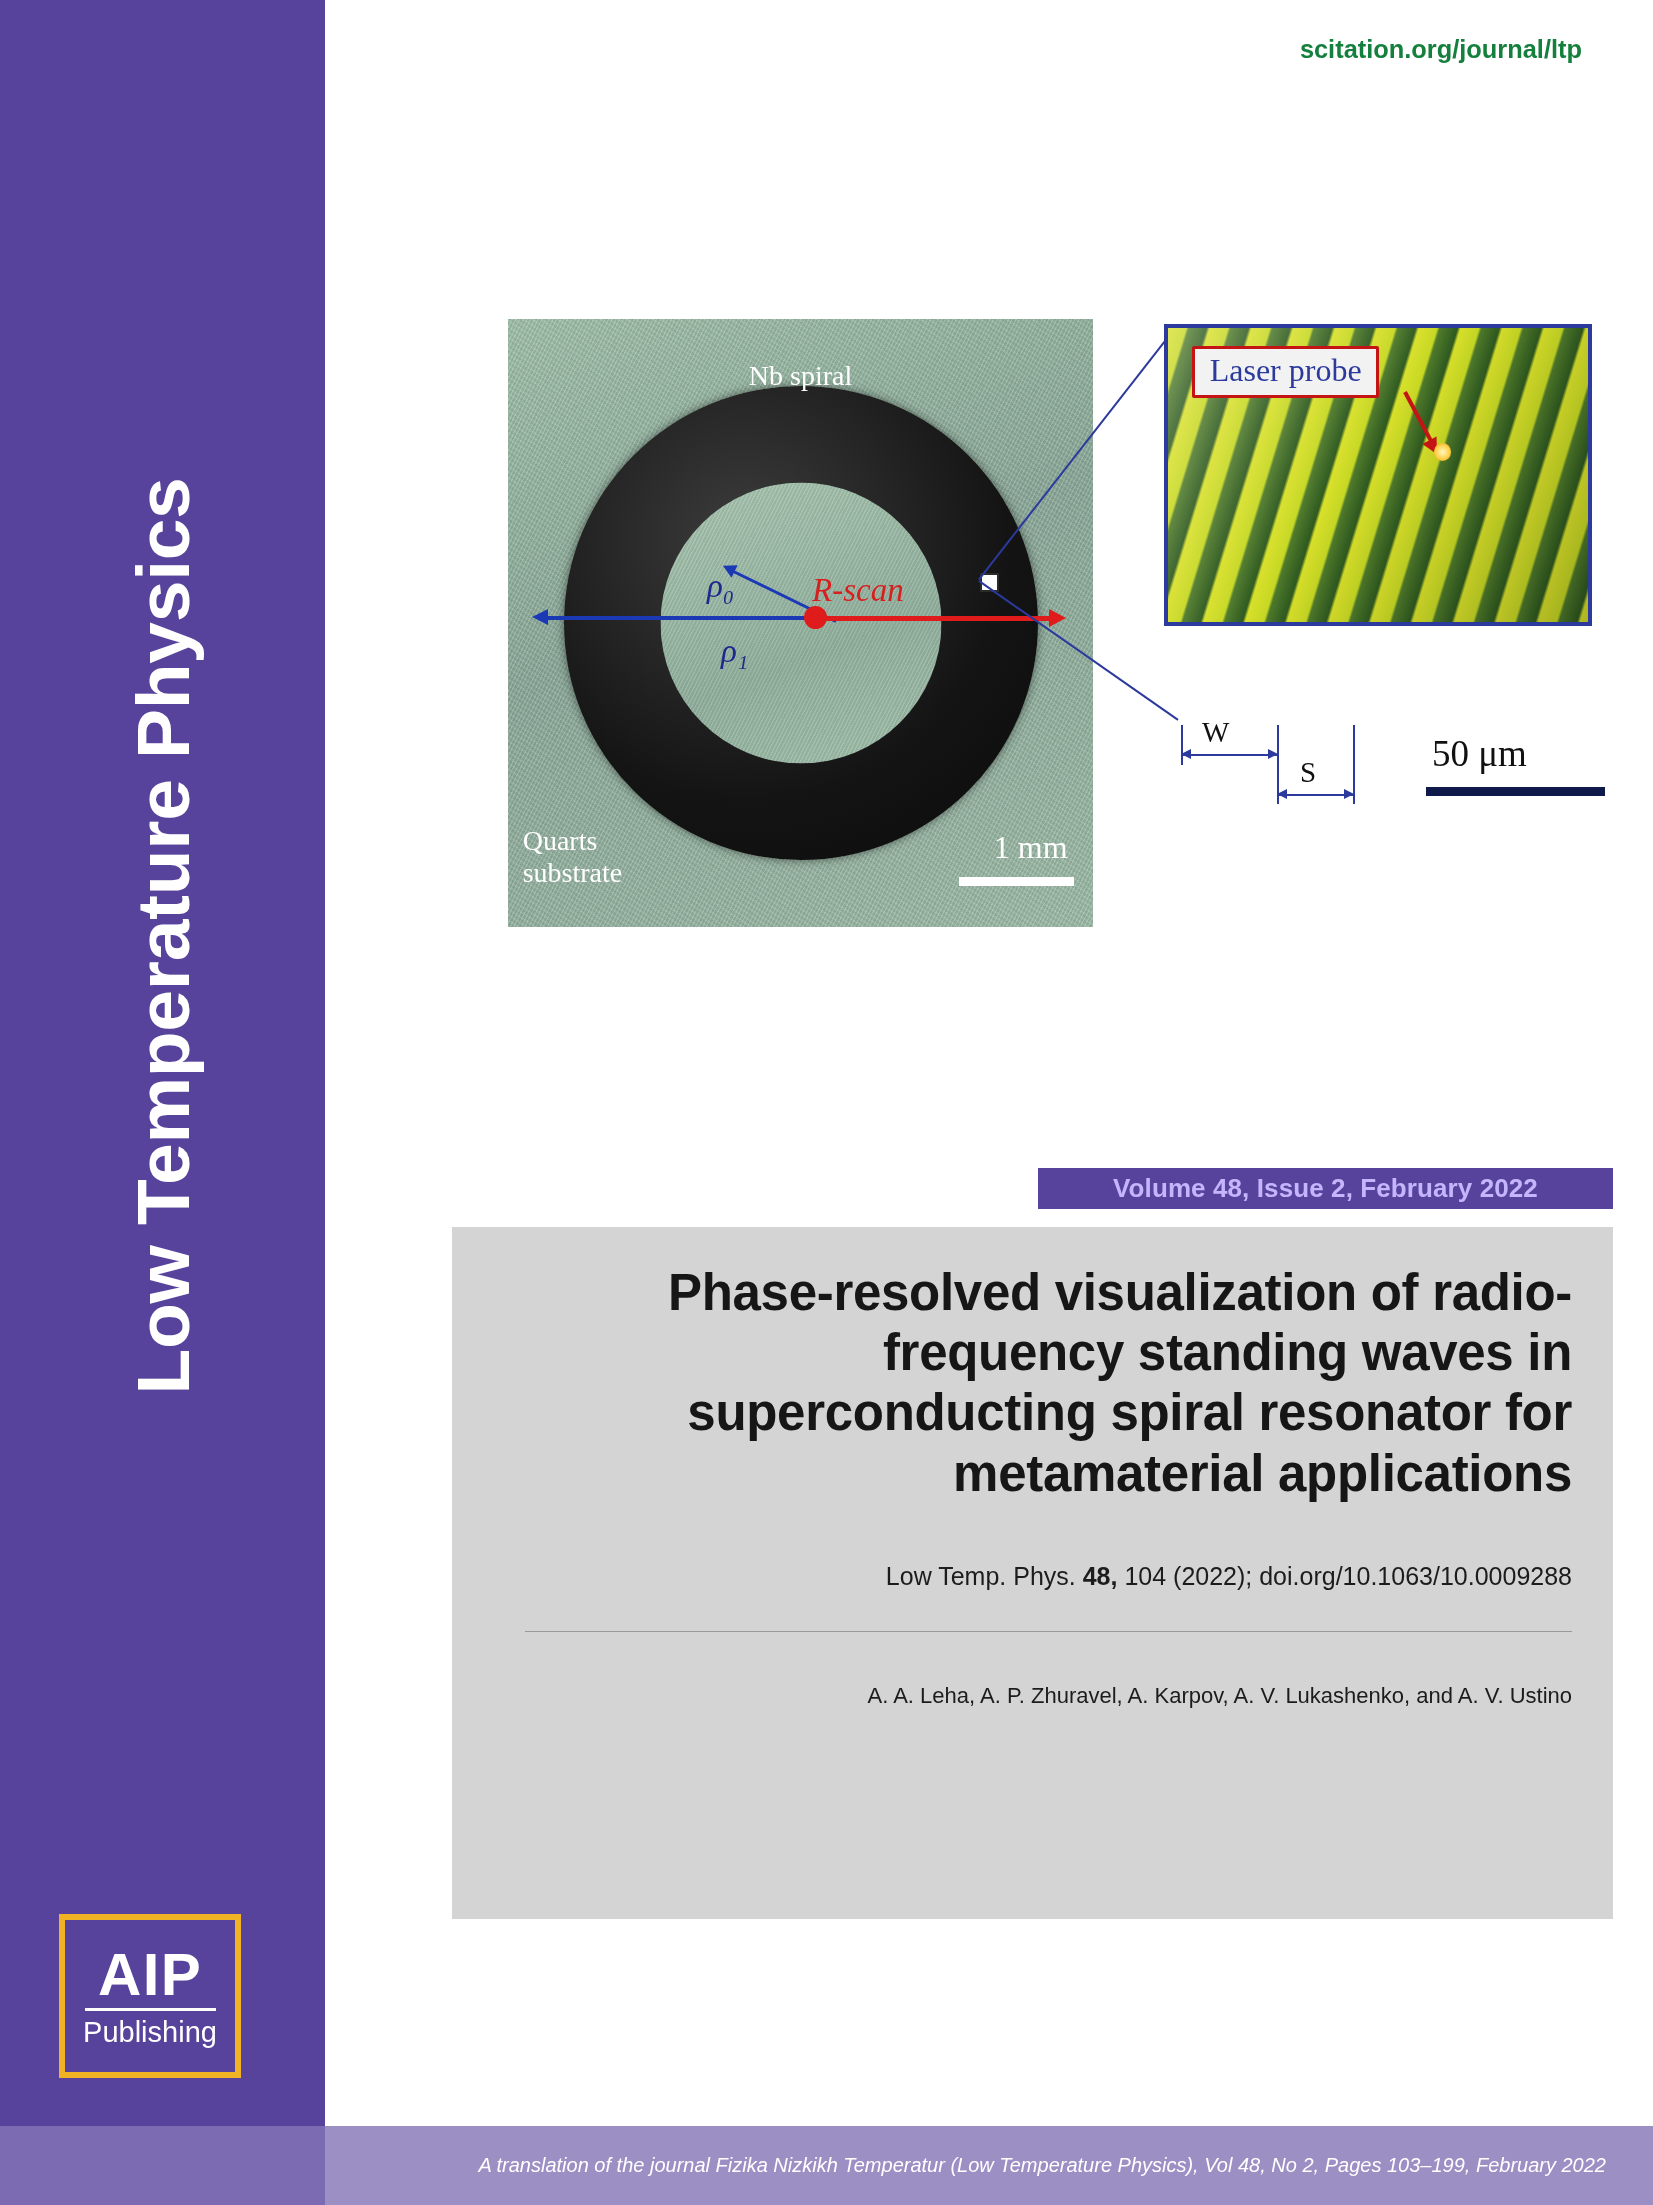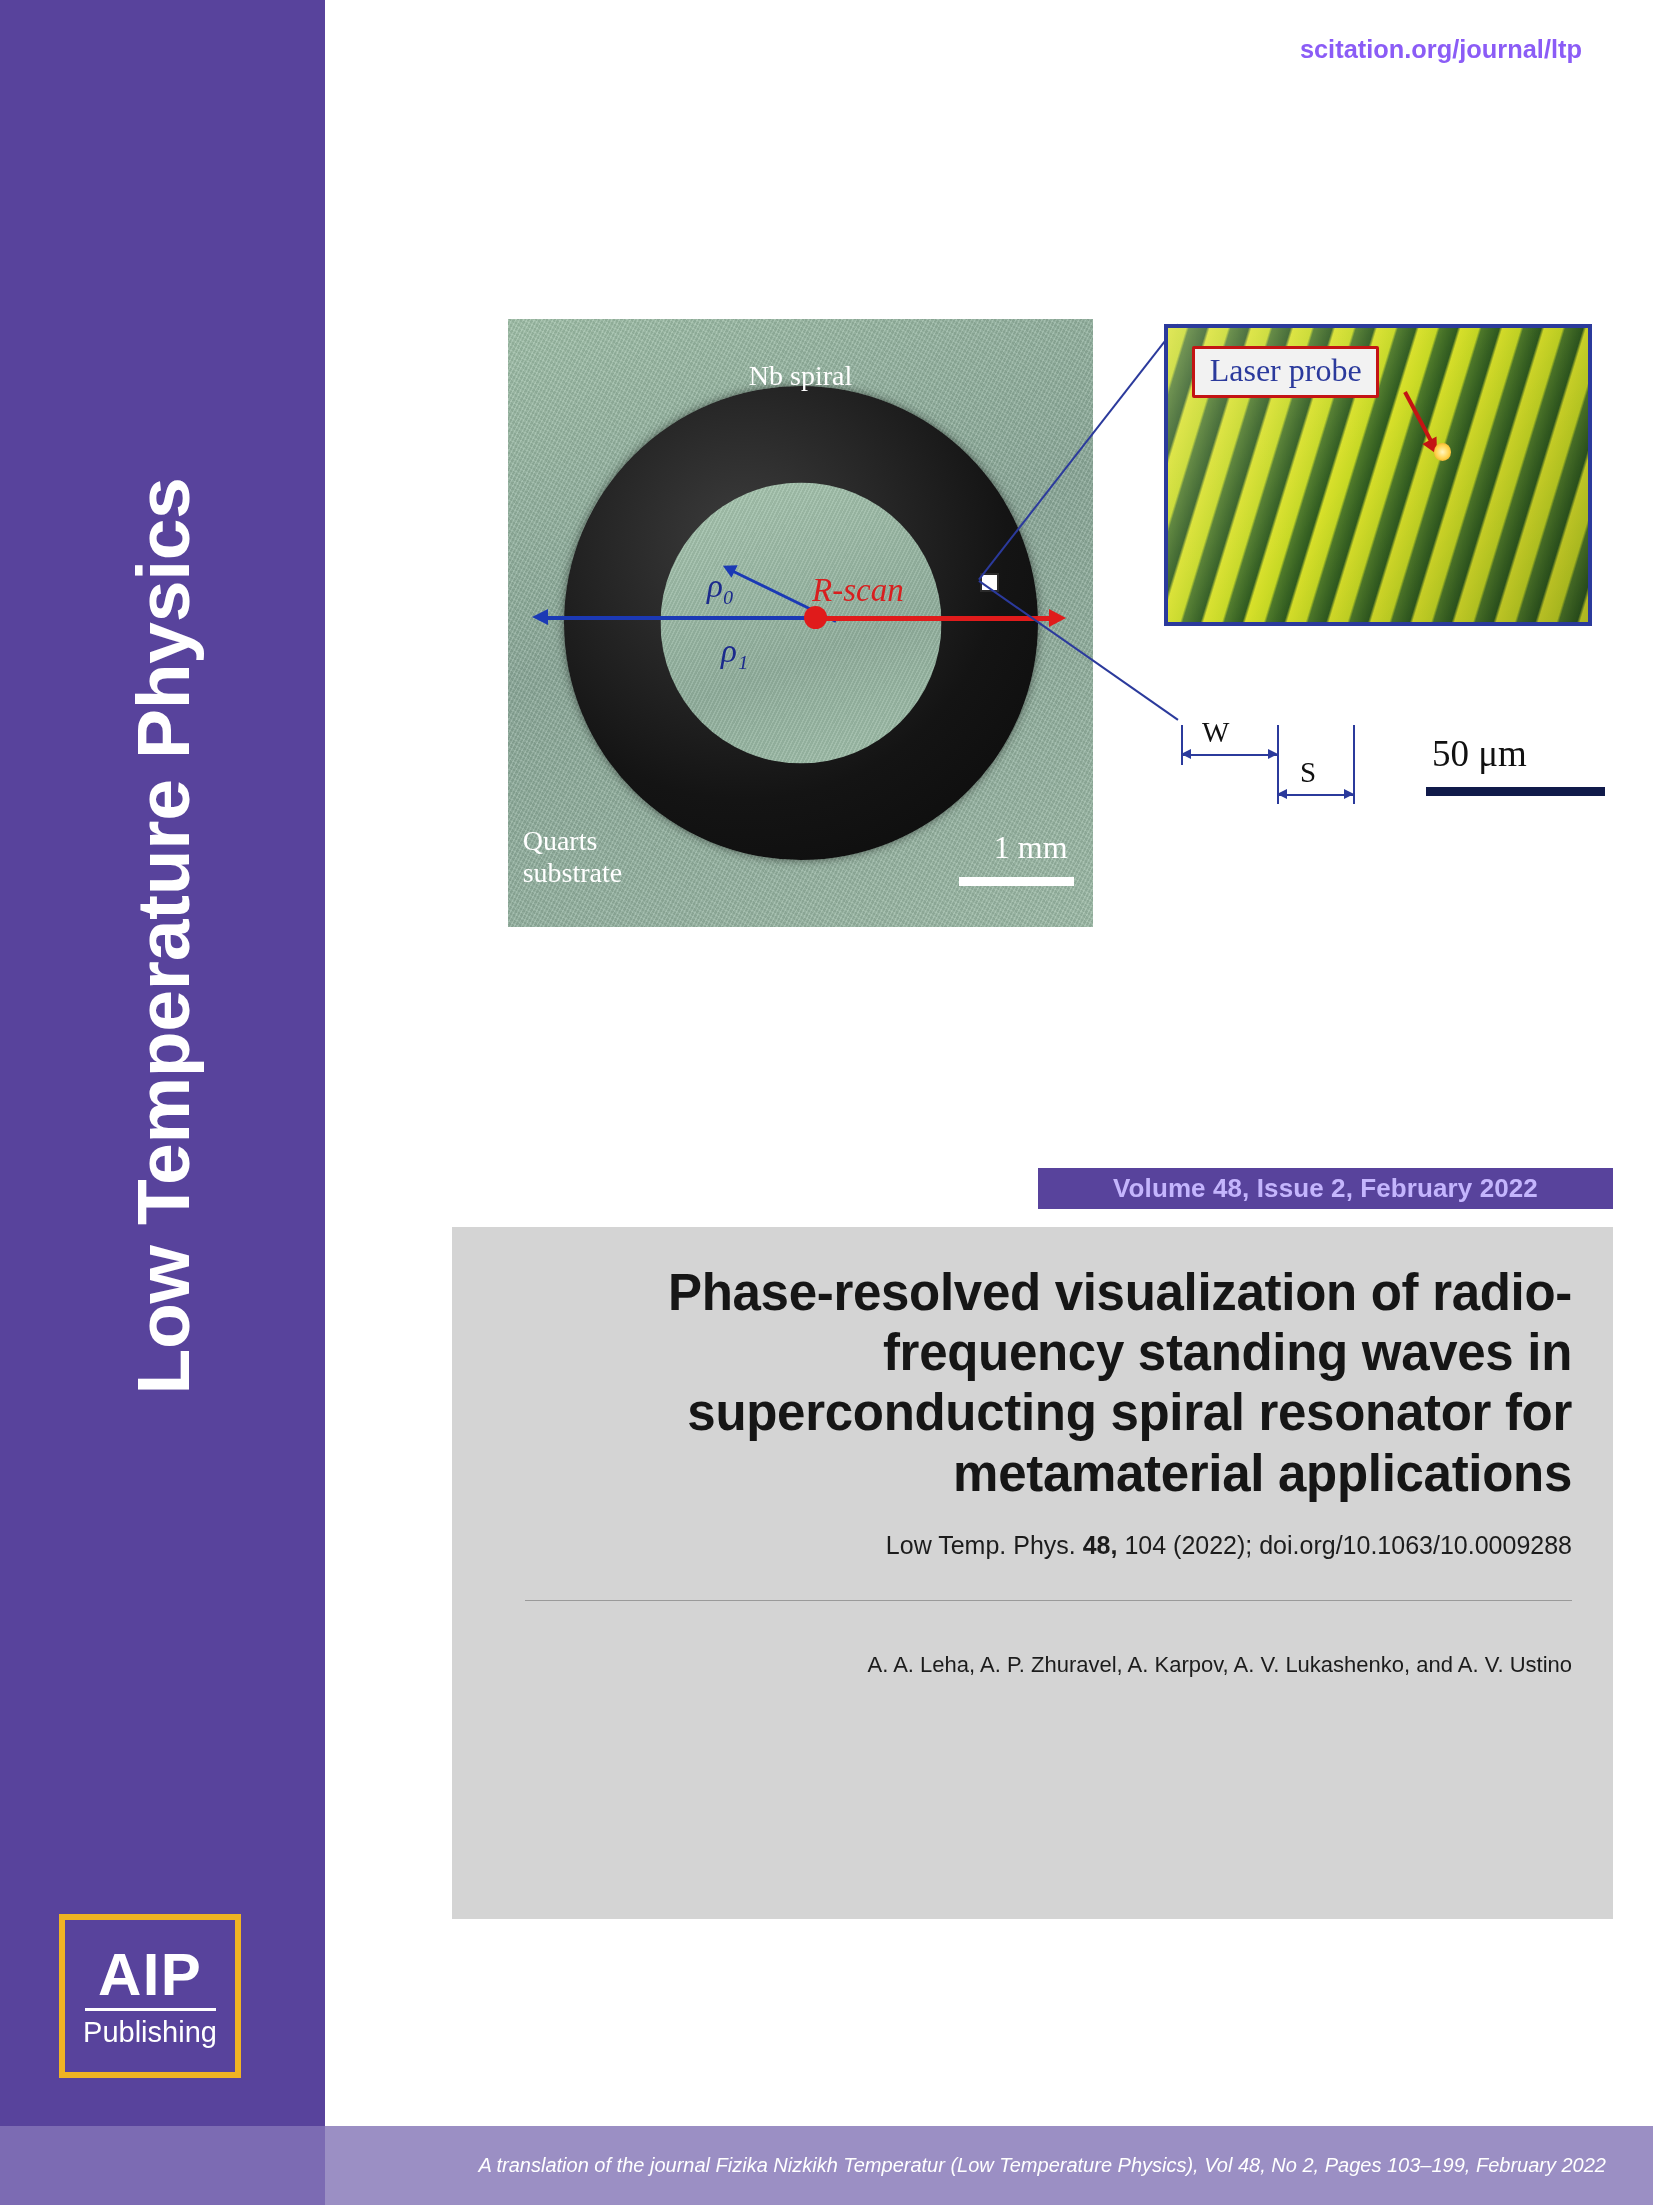--- a/index.html
+++ b/index.html
@@ -86,21 +86,21 @@
     width: 325px;
     height: 79px;
     background: #7c6bb3;
   }
 
   
   .header-link {
     position: absolute;
     right: 72px;
     top: 35px;
-    color: #8b5cf6;
+    color: #15803d;
     font-size: 25.4px;
     font-weight: bold;
     margin-left: 20px;
   }
 
   
   .figure {
     position: absolute;
     left: 496px;
     top: 319px;
@@ -445,21 +445,21 @@
   .card-title {
     text-align: right;
     color: #161616;
     font-size: 51px;
     font-weight: bold;
     line-height: 1.18;
     letter-spacing: -0.3px;
   }
   .card-cite {
     text-align: right;
-    margin-top: 27px;
+    margin-top: 58px;
     color: #1c1c1c;
     font-size: 25px;
   }
   .card-cite b { font-weight: bold; }
   .card-rule {
     margin-top: 40px;
     margin-left: 13.4px;
     height: 1.3px;
     background: #9a9a9a;
   }

